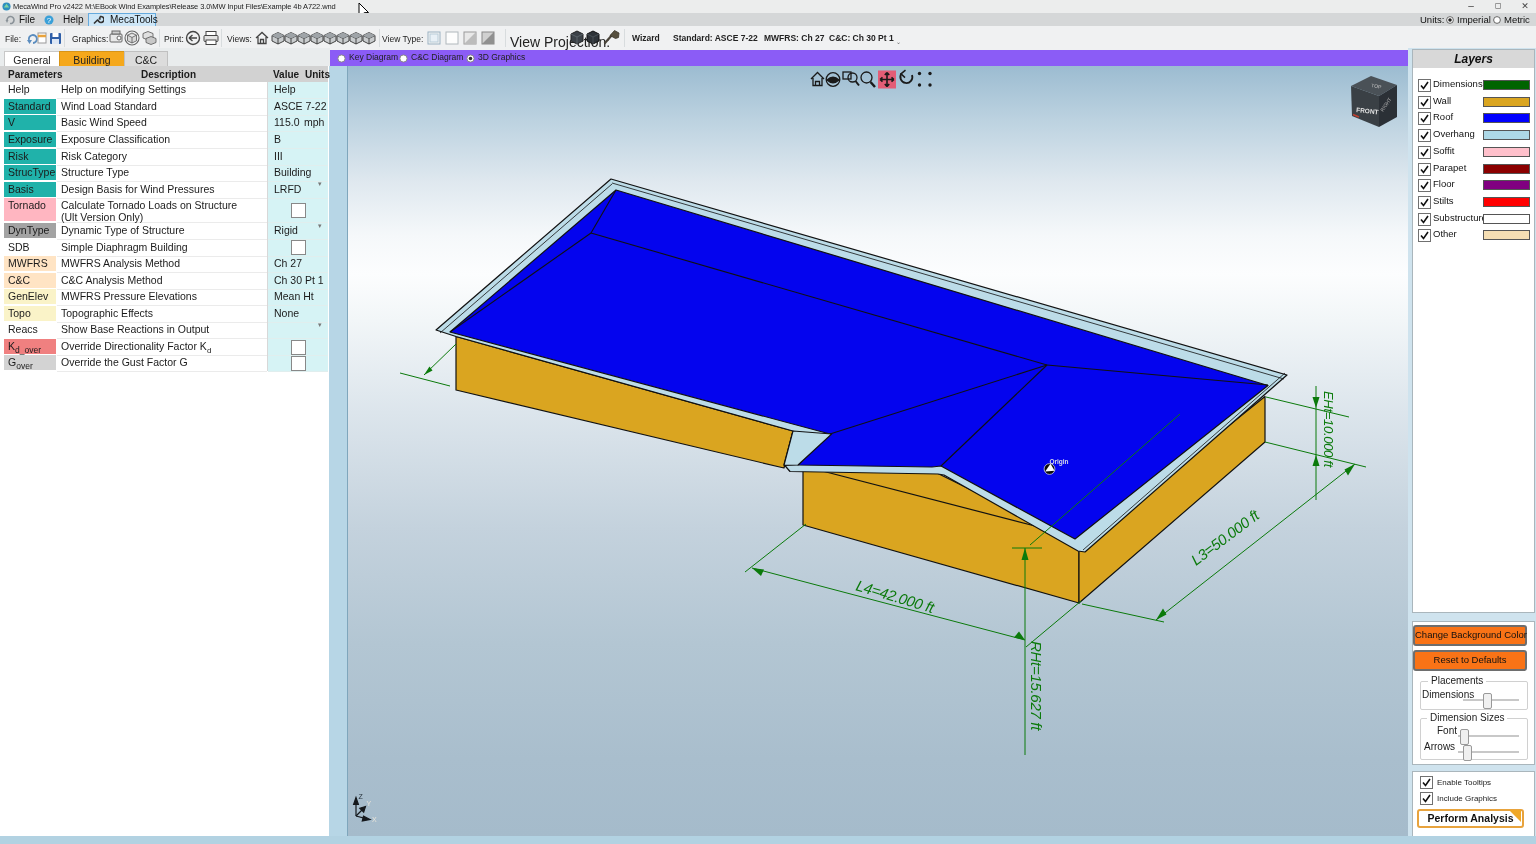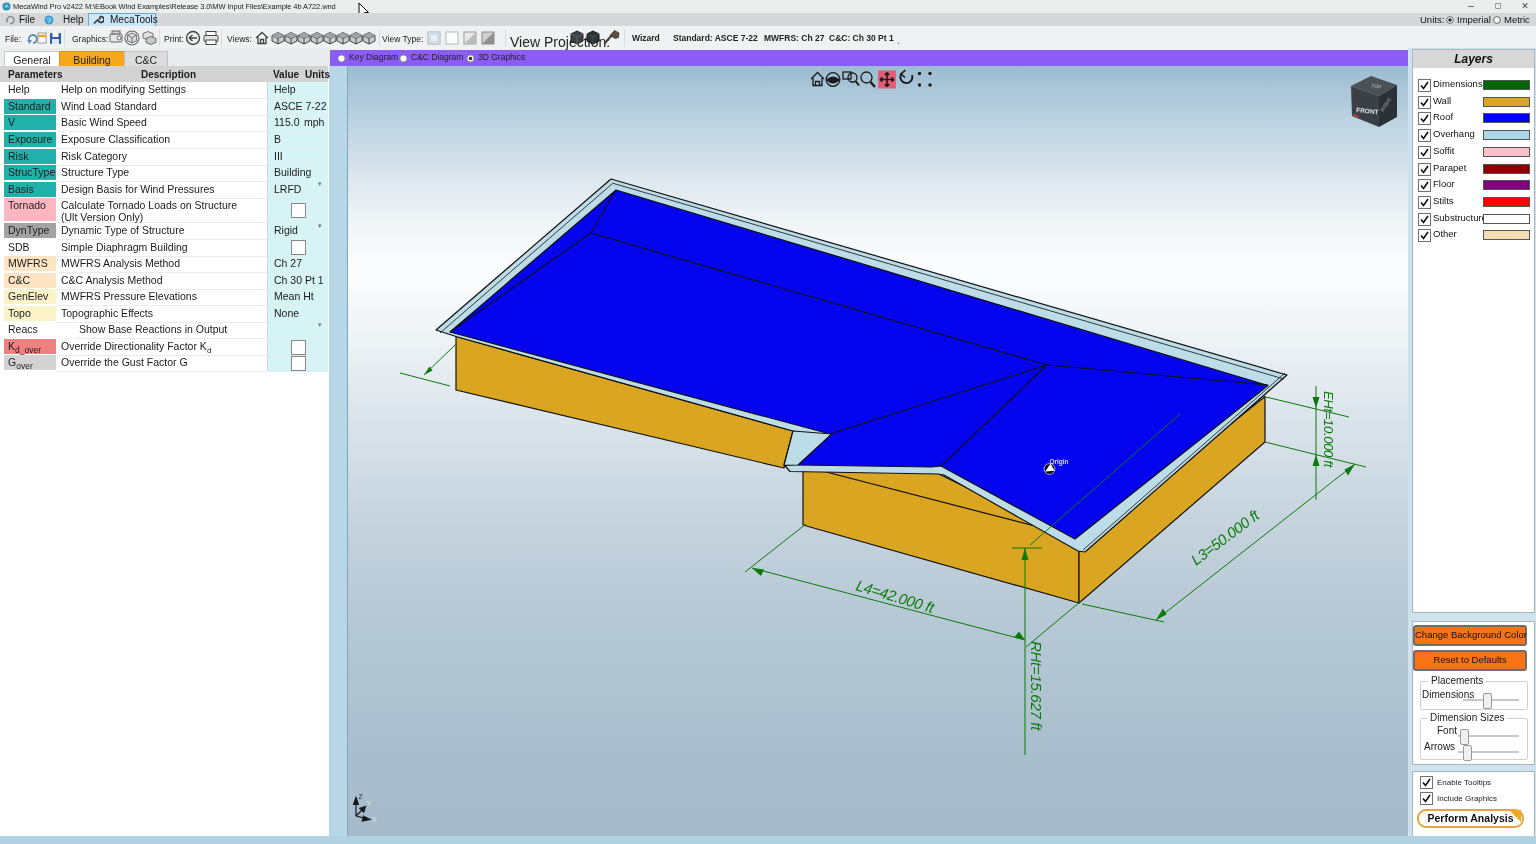--- a/index.html
+++ b/index.html
@@ -336,21 +336,21 @@
           <span class="abs" style="left:4px;top:1.5px;">Topographic Effects</span>
         </div>
       <div class="abs" style="left:268px;top:0;width:60px;height:16.6px;border-bottom:1px solid #e0eeee;">
           <span class="abs" style="left:6px;top:1.5px;">None</span>
         </div>
     </div>
     <div class="abs" style="left:0;top:255.8px;width:328px;height:16.6px;">
       <div class="abs" style="left:4px;top:0.5px;width:52px;height:15.1px;background:#ffffff;">
           <span class="abs" style="left:4px;top:1px;">Reacs</span>
         </div>
-      <div class="abs" style="left:57px;top:0;width:210px;height:16.6px;border-bottom:1px solid #ebebeb;margin-left:18px;">
+      <div class="abs" style="left:57px;top:0;width:210px;height:16.6px;border-bottom:1px solid #ebebeb;">
           <span class="abs" style="left:4px;top:1.5px;">Show Base Reactions in Output</span>
         </div>
       <div class="abs" style="left:268px;top:0;width:60px;height:16.6px;border-bottom:1px solid #e0eeee;">
           <span class="abs" style="left:50px;top:-1px;color:#777;font-size:7px;">▾</span>
         </div>
     </div>
     <div class="abs" style="left:0;top:288.9px;width:328px;height:16.6px;">
       <div class="abs" style="left:4px;top:0.5px;width:52px;height:15.1px;background:#D3D3D3;">
           <span class="abs" style="left:4px;top:1px;">G<sub style="font-size:8.5px">over</sub></span>
         </div>
@@ -513,21 +513,21 @@
           <path d="M2 5.5 L4.5 8.5 L9 2" stroke="#111" stroke-width="1.6" fill="none"></path>
         </svg>
       </div>
     <div class="abs" style="left:29px;top:730px;font-size:8px;color:#222;">Enable Tooltips</div>
     <div class="ck" style="left:12px;top:744px;">
         <svg width="11" height="11" viewBox="0 0 11 11">
           <path d="M2 5.5 L4.5 8.5 L9 2" stroke="#111" stroke-width="1.6" fill="none"></path>
         </svg>
       </div>
     <div class="abs" style="left:29px;top:746px;font-size:8px;color:#222;">Include Graphics</div>
-    <div class="abs" style="left:9px;top:761px;width:103px;height:15px;background:#fff;border:2px solid #e8a33d;border-radius:9px;font-size:10.5px;font-weight:bold;color:#111;text-align:center;line-height:15px;">Perform Analysis</div>
+    <div class="abs" style="left:9px;top:761px;width:103px;height:15px;background:#fff;border:2px solid #e8a33d;border-radius:3px;font-size:10.5px;font-weight:bold;color:#111;text-align:center;line-height:15px;">Perform Analysis</div>
     <svg class="abs" style="left:101px;top:762px;" width="12" height="12" viewBox="0 0 12 12">
         <path d="M0 0 L12 0 L12 12 Z" fill="#f0a827"></path>
       </svg>
   </div>
   <div id="layerrows" class="abs" style="left:1408px;top:48px;width:128px;height:250px;font-size:9.5px;color:#111;">
     <div class="ck" style="left:10px;top:31px;">
         <svg width="11" height="11" viewBox="0 0 11 11">
           <path d="M2 5.5 L4.5 8.5 L9 2" stroke="#111" stroke-width="1.6" fill="none"></path>
         </svg>
       </div>

